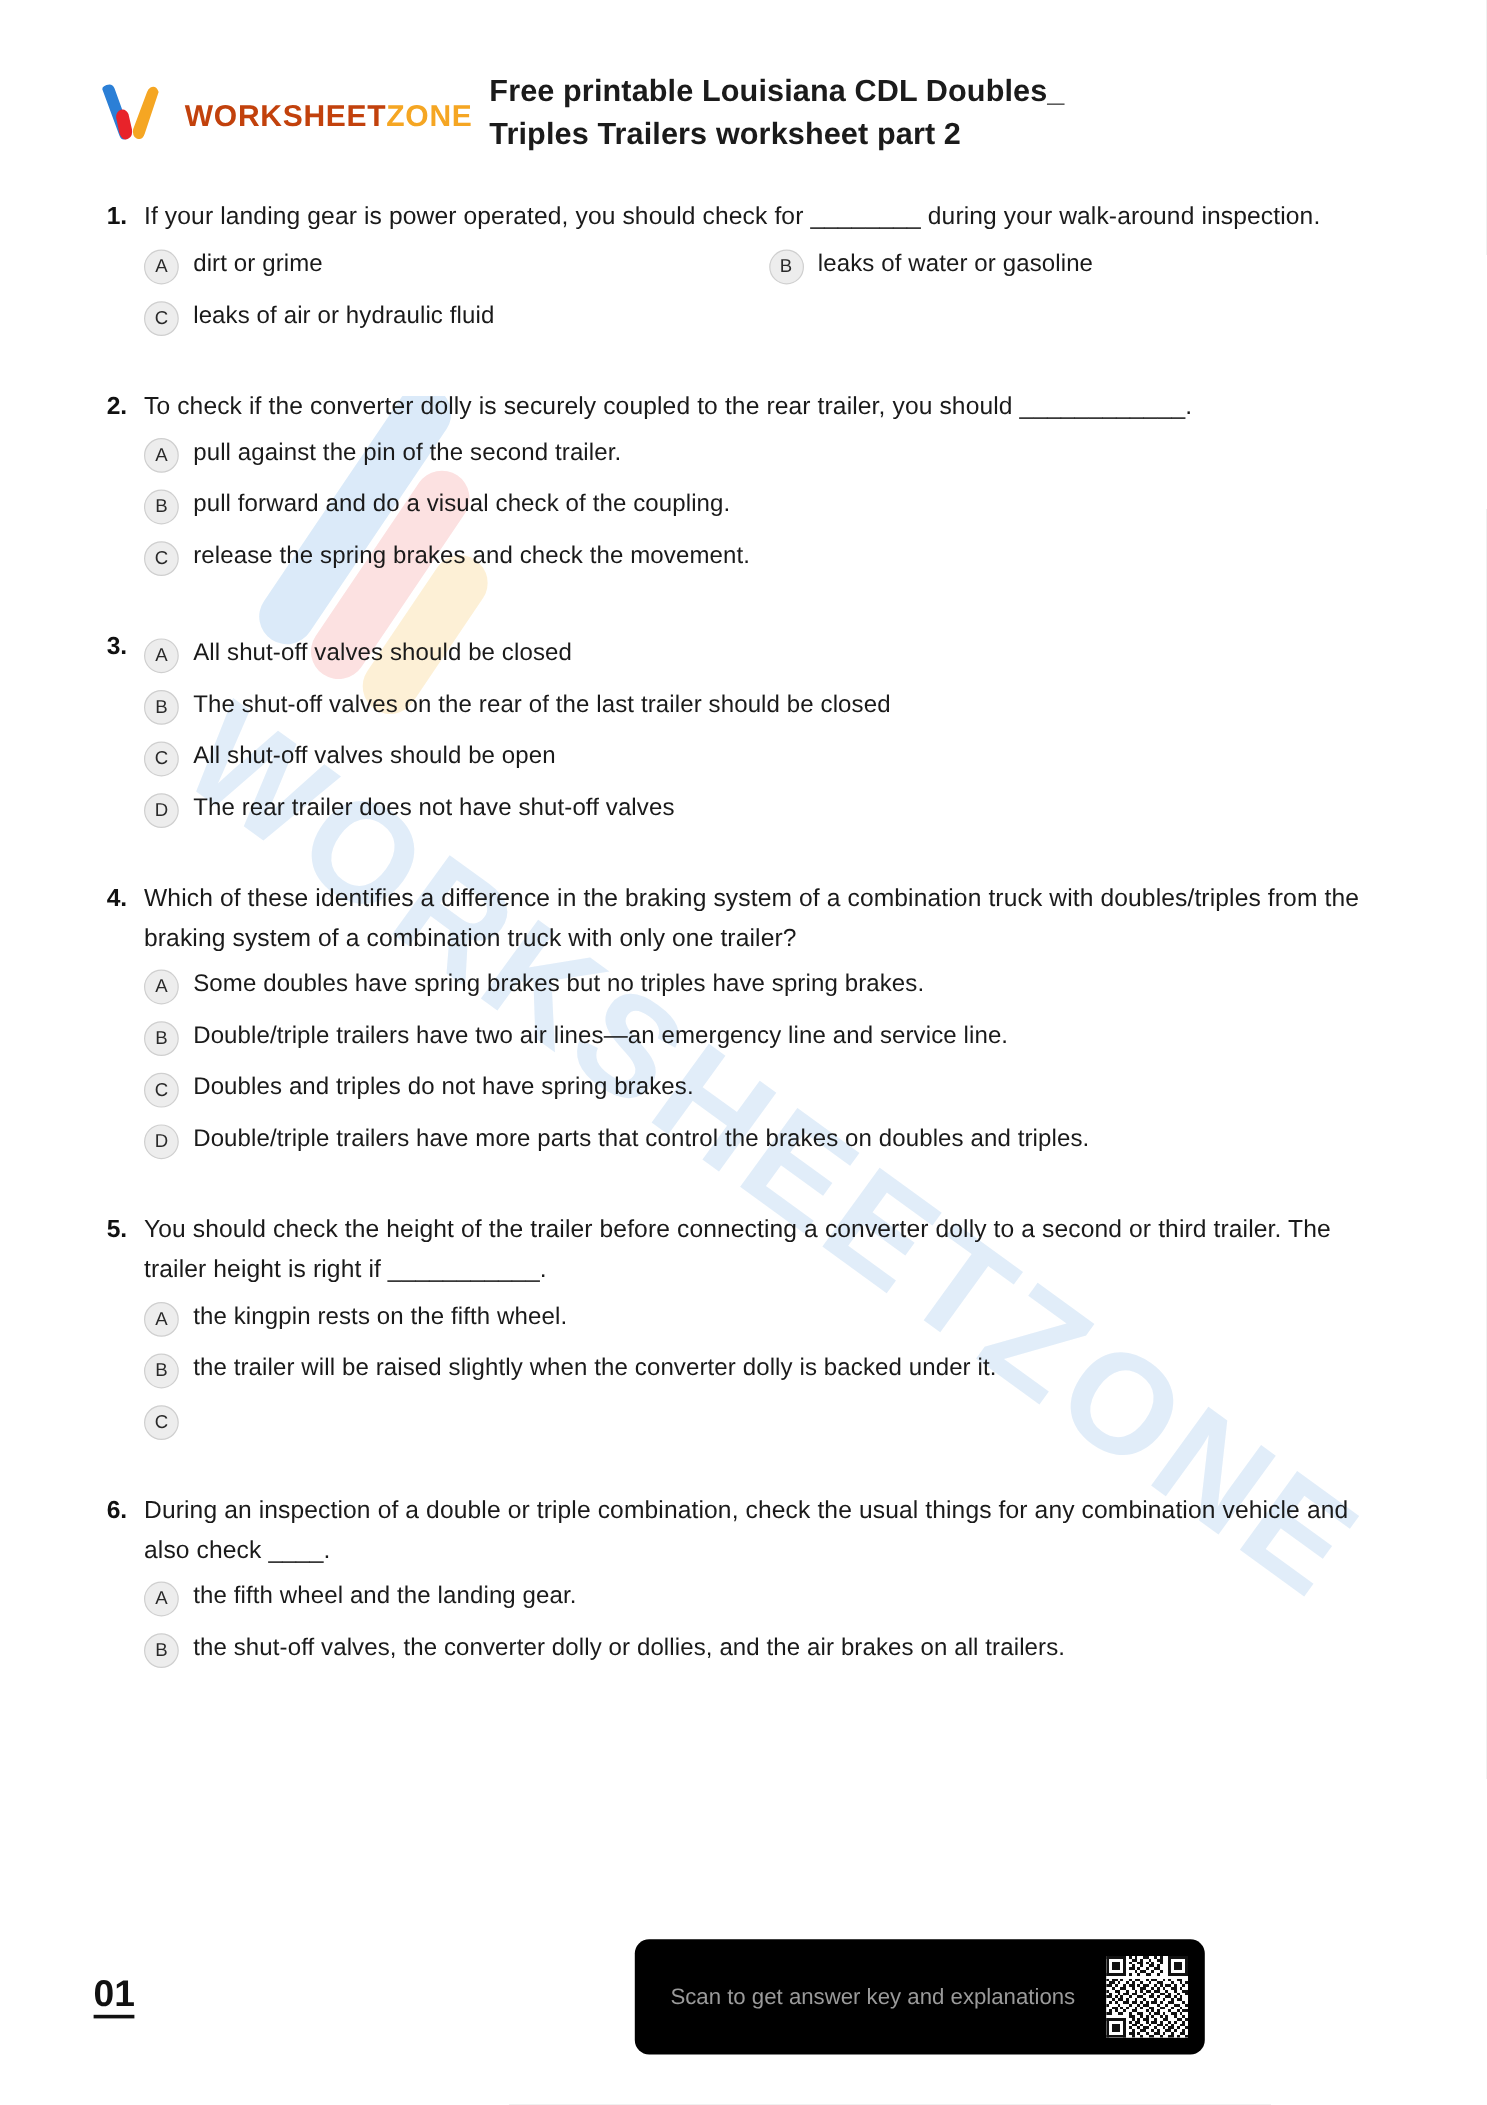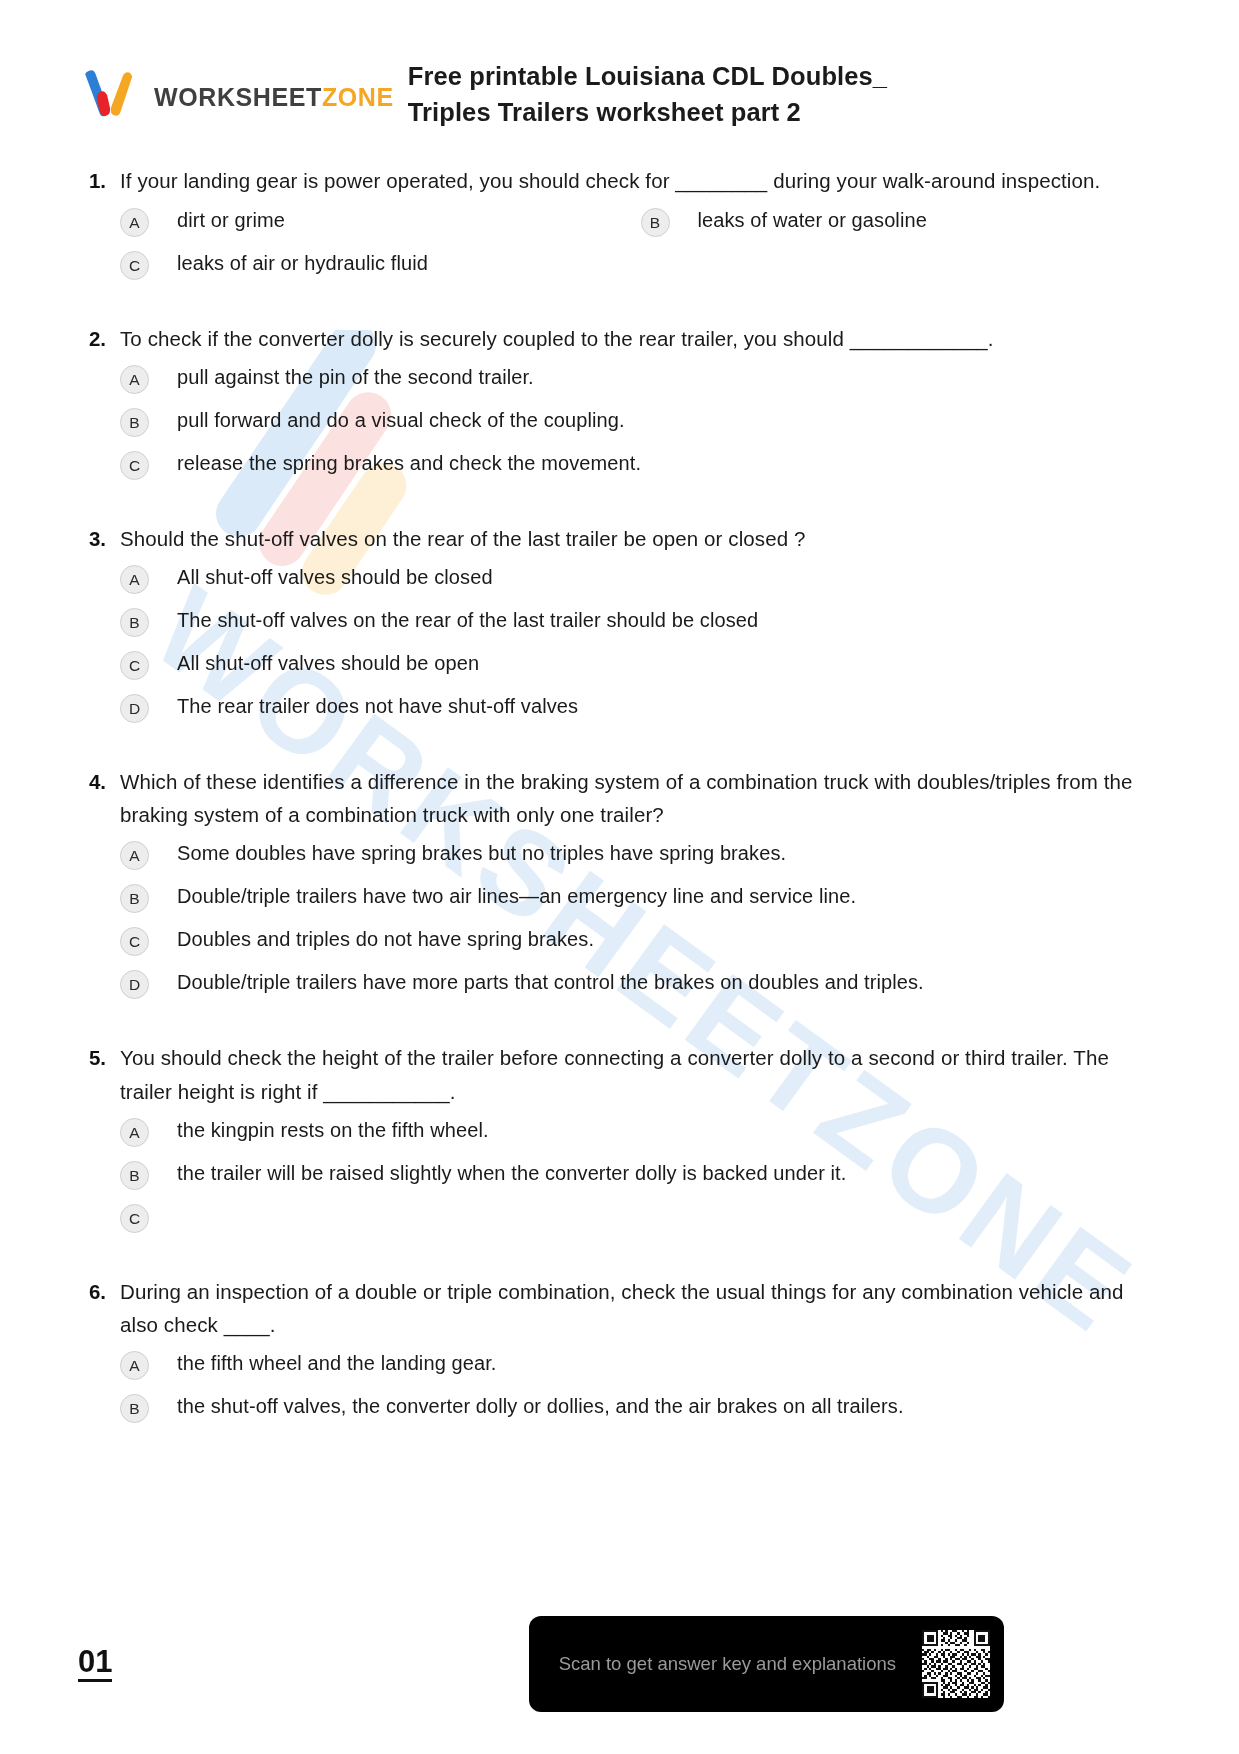--- a/index.html
+++ b/index.html
@@ -66,21 +66,21 @@
     flex: 0 0 auto;
     padding-top: 10px;
   }
   .brand-logo { width: 62px; height: 58px; display:block; }
   .brand-name {
     font-size: 25px;
     font-weight: 700;
     letter-spacing: .6px;
     white-space: nowrap;
   }
-  .brand-name .w1 { color: #404040; text-align: center; }
+  .brand-name .w1 { color: #c2410c; text-align: center; }
   .brand-name .w2 { color: #f5a623; }
 
   .doc-title {
     flex: 1 1 auto;
     font-size: 25.5px;
     font-weight: 700;
     color: #1b1b1b;
     line-height: 1.42;
     padding-left: 14px;
     padding-right: 40px;
@@ -139,21 +139,20 @@
     line-height: 27px;
     text-align: center;
     margin-right: 12px;
     margin-top: 2px;
   }
   .opt-text {
     font-size: 20px;
     color: #1a1a1a;
     line-height: 1.45;
     letter-spacing: .1px;
-    margin-left: 16px;
   }
 
   
   .footer {
     position: absolute;
     left: 0;
     bottom: 42px;
     width: 1082px;
     z-index: 3;
     display: flex;
@@ -258,21 +257,20 @@
             <span class="opt-letter">C</span>
             <span class="opt-text">release the spring brakes and check the movement.</span>
           </div>
         </div>
       </div>
     </div>
 
     <div class="question">
       <div class="q-num">3.</div>
       <div class="q-body">
-        <div class="q-text">Should the shut-off valves on the rear of the last trailer be open or closed ?</div>
         <div class="options">
           <div class="option">
             <span class="opt-letter">A</span>
             <span class="opt-text">All shut-off valves should be closed</span>
           </div>
           <div class="option">
             <span class="opt-letter">B</span>
             <span class="opt-text">The shut-off valves on the rear of the last trailer should be closed</span>
           </div>
           <div class="option">

